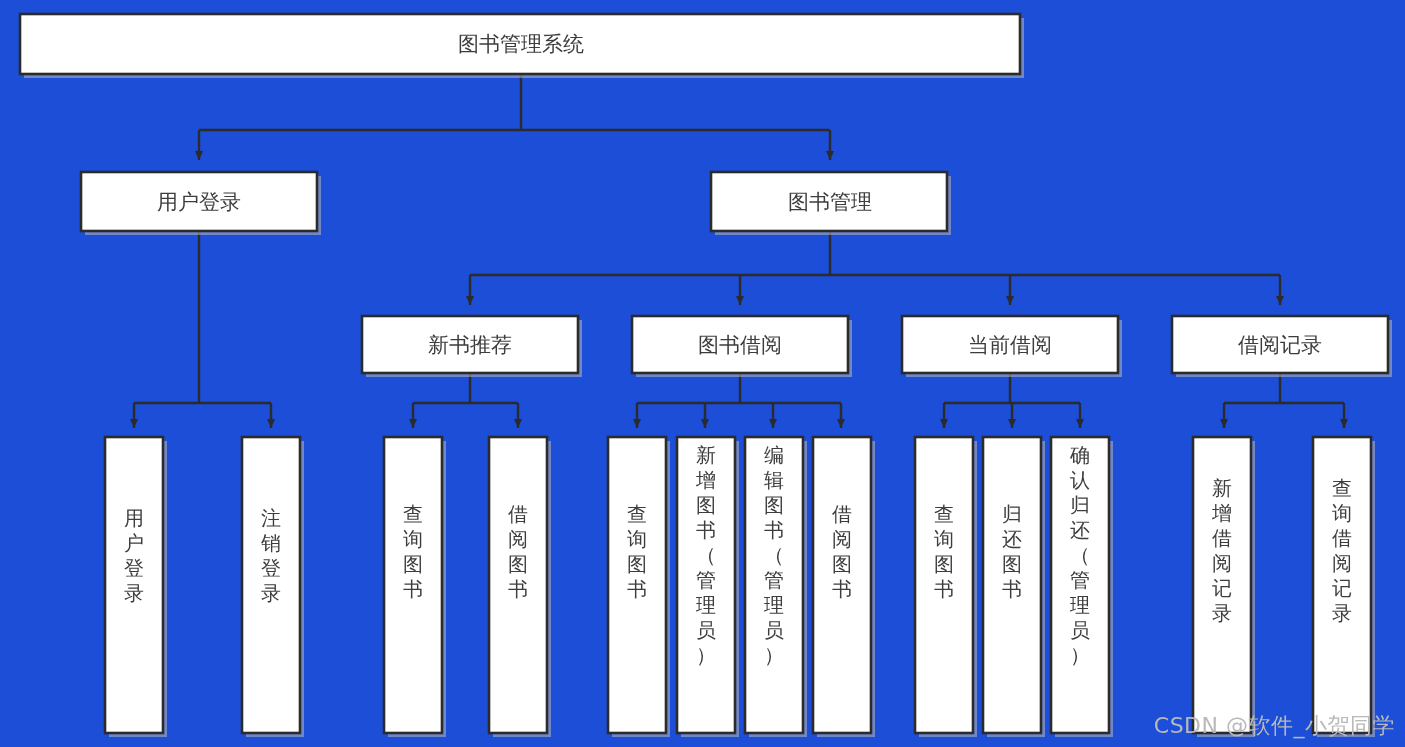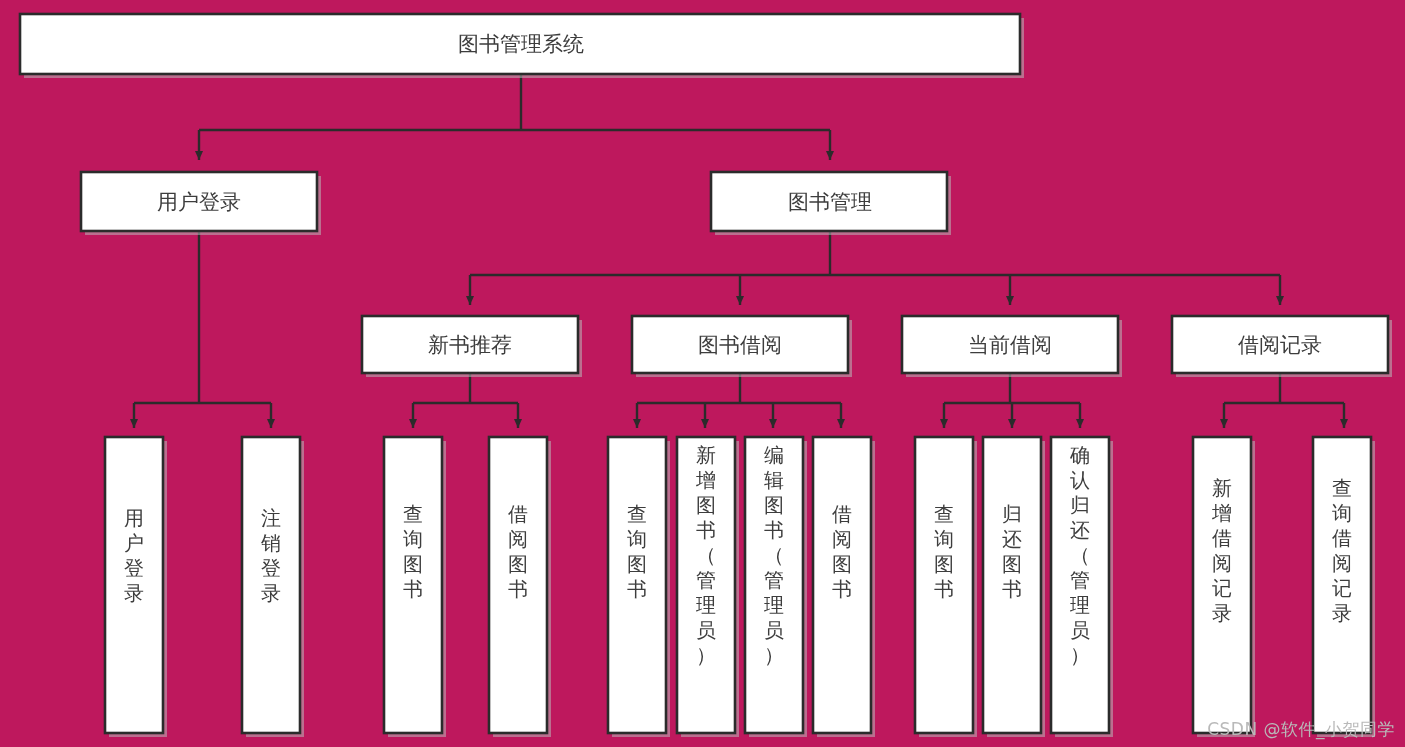--- a/index.html
+++ b/index.html
@@ -4,21 +4,21 @@
 <style>
   html, body {
     margin: 0;
     padding: 0;
     background: #ffffff;
   }
   #page {
     position: relative;
     width: 1405px;
     height: 747px;
-    background: #be185d;
+    background: #1d4ed8;
     font-family: "Liberation Sans", "DejaVu Sans", sans-serif;
     overflow: hidden;
   }
   svg.diagram {
     position: absolute;
     left: 0;
     top: 0;
     width: 1405px;
     height: 747px;
     display: block;
@@ -49,21 +49,21 @@
   .link-line {
     stroke: #2b2b2b;
     stroke-width: 2.4;
     fill: none;
   }
   .watermark {
     position: absolute;
     right: 10px;
     bottom: 6px;
     font-family: "DejaVu Sans", "Liberation Sans", sans-serif;
-    font-size: 17px;
+    font-size: 22px;
     color: #b9b9b9;
     letter-spacing: 0.5px;
     white-space: nowrap;
     user-select: none;
   }
 </style>
 </head>
 <body>
 
 <div id="page">

